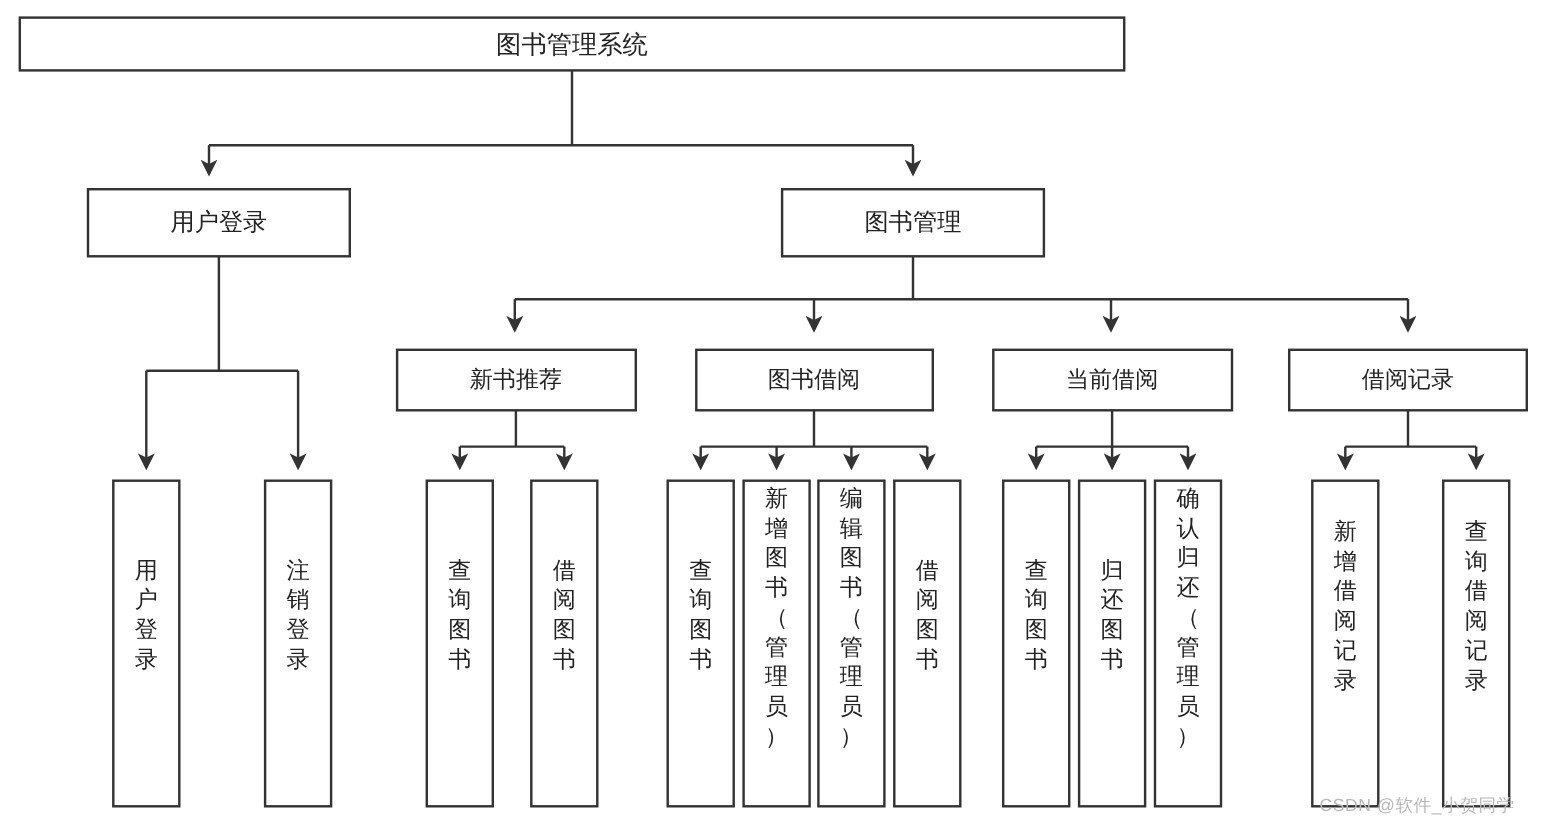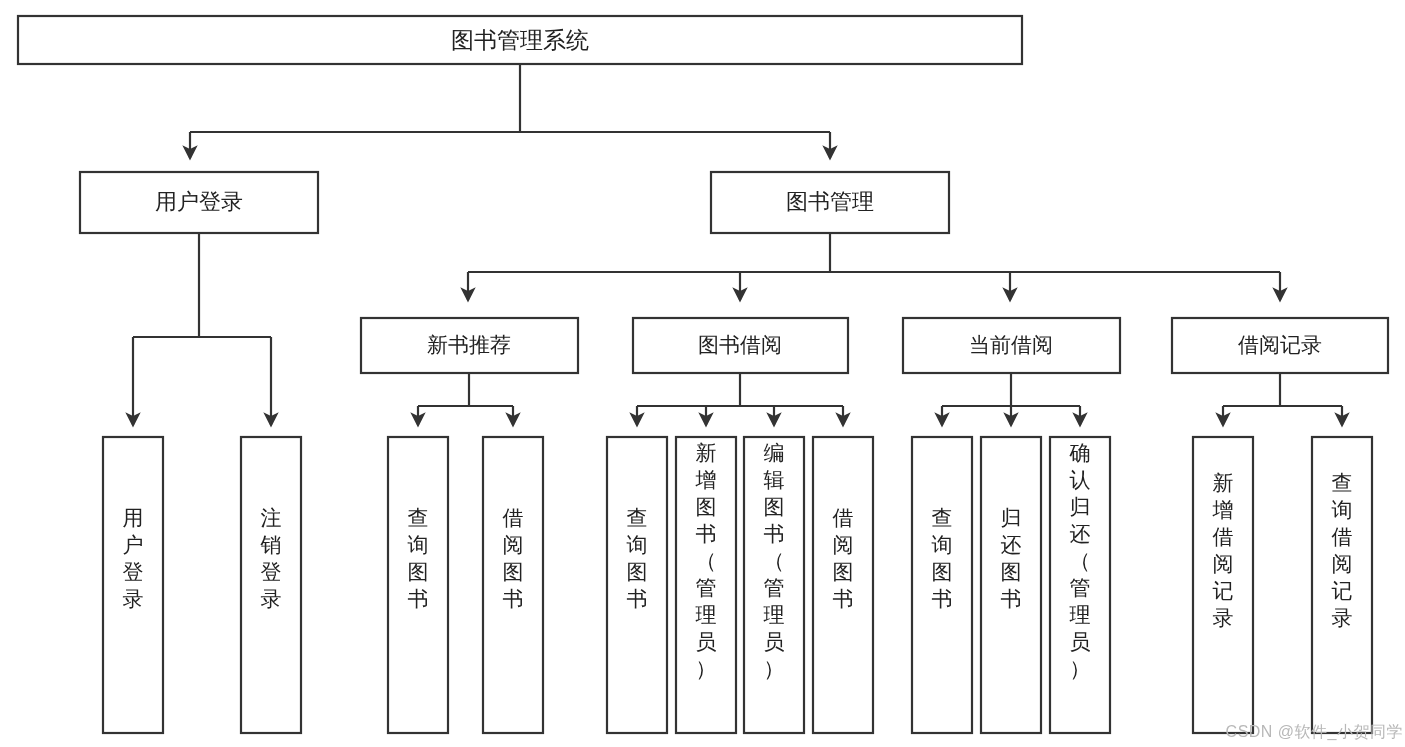--- a/index.html
+++ b/index.html
@@ -50,21 +50,21 @@
     stroke: none;
   }
   .leaf-text {
     fill: #222222;
     font-family: "Liberation Sans", "DejaVu Sans", sans-serif;
     font-size: 21px;
     text-anchor: middle;
   }
   .watermark {
     position: absolute;
-    right: 2px;
+    right: 28px;
     bottom: 4px;
     color: #b8b8b8;
     font-size: 16px;
     font-family: "Liberation Sans", "DejaVu Sans", sans-serif;
     letter-spacing: 0.5px;
     white-space: nowrap;
     user-select: none;
   }
 </style>
 </head>

